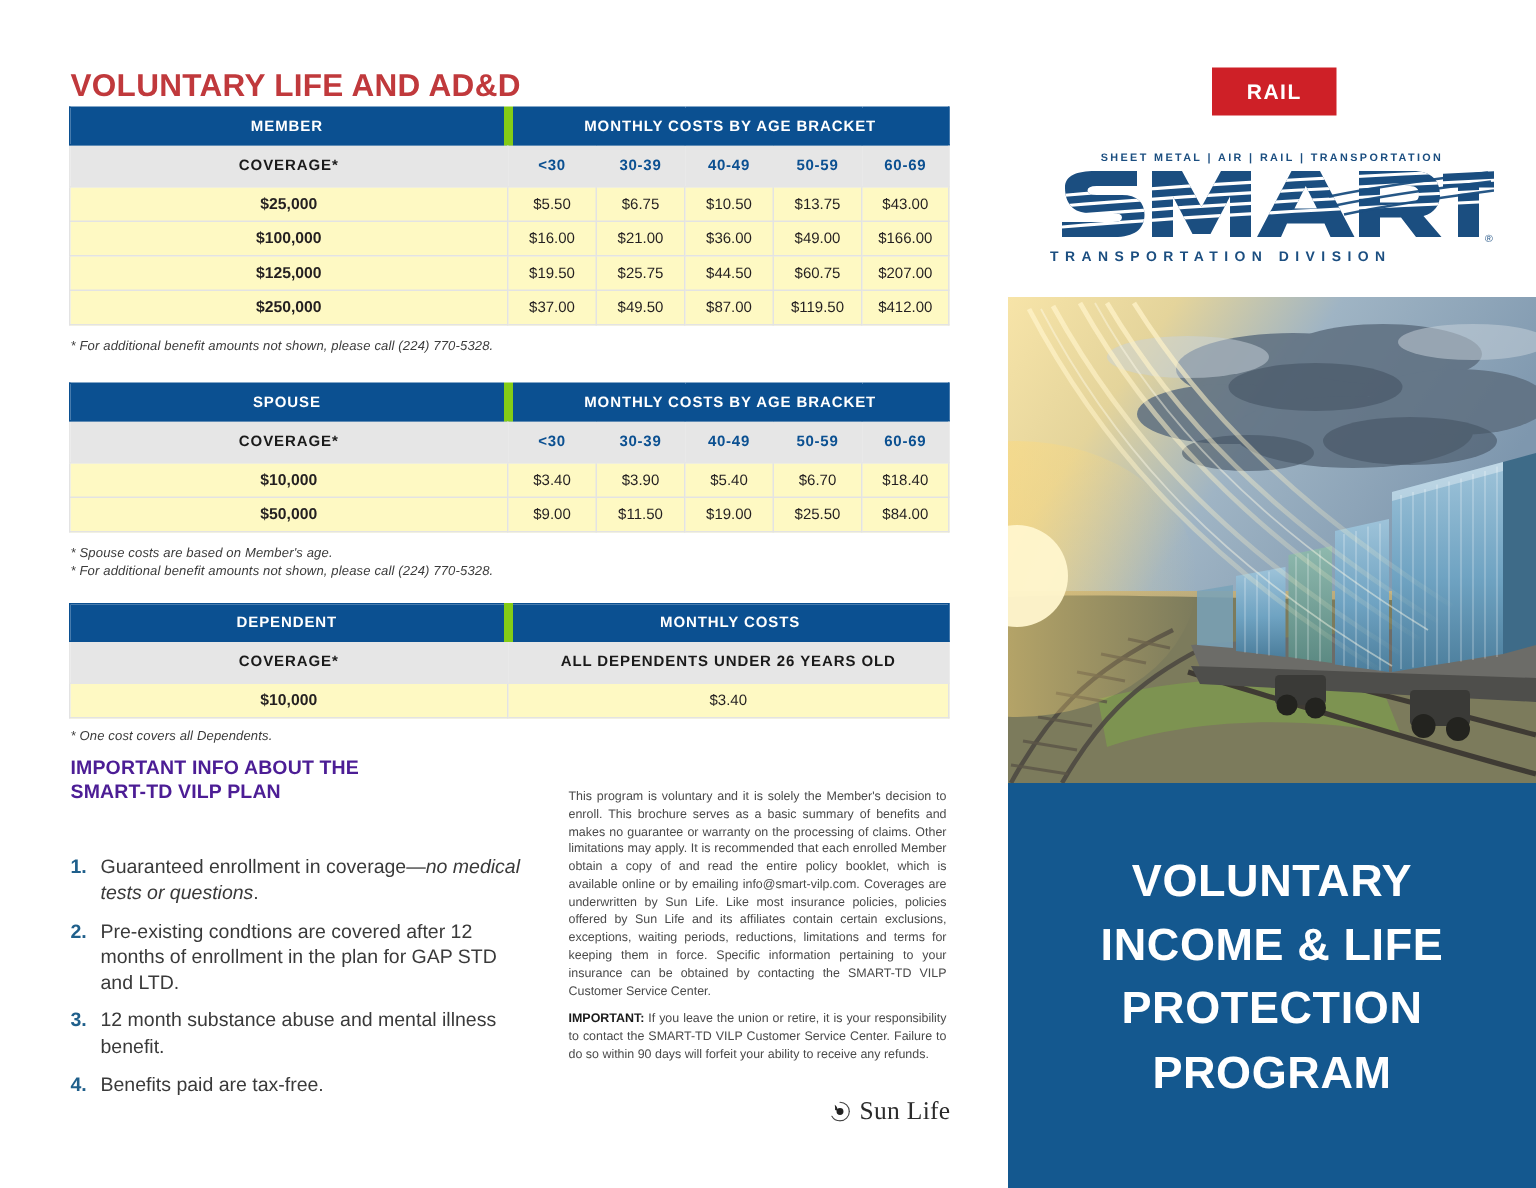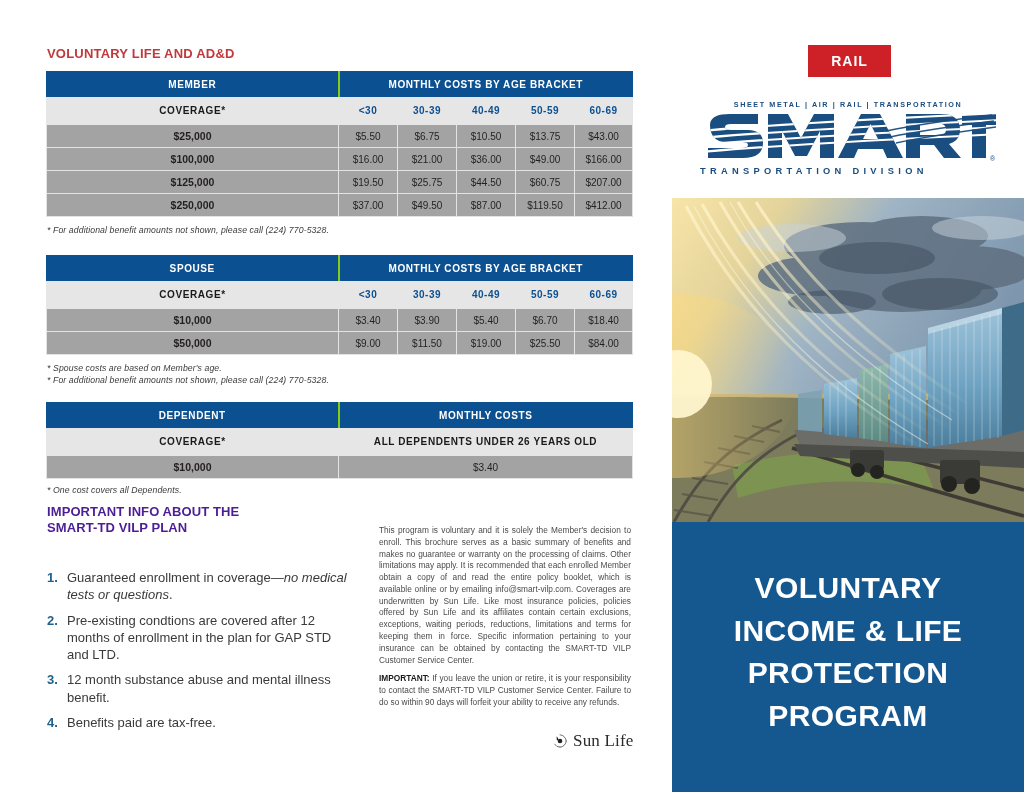--- a/index.html
+++ b/index.html
@@ -9,21 +9,21 @@
     font-family: "Liberation Sans", sans-serif;
     overflow: hidden;
   }
   .page { position: relative; width: 1024px; height: 792px; background:#fff; }
 
   
   .left-col { position:absolute; left:0; top:0; width:672px; height:792px; }
 
   .section-title {
     position:absolute; left:47px; top:46px;
-    font-size:13px; font-weight:bold; letter-spacing:.2px;
+    font-size:21px; font-weight:bold; letter-spacing:.2px;
     color:#C0393C;
   }
 
   table.rate { border-collapse: collapse; width:100%; table-layout: fixed; }
   .tbl-wrap { position:absolute; left:46px; width:586px; }
 
   .tbl-wrap.t1 { top:71px; }
   .tbl-wrap.t2 { top:255px; }
   .tbl-wrap.t3 { top:402px; }
 
@@ -35,40 +35,40 @@
   
   table.rate tr.hdr th {
     background:#0B5091;
     color:#ffffff;
     font-weight:bold;
     font-size:10px;
     letter-spacing:.6px;
     height:25px;
     border-color:#0B5091;
   }
-  table.rate tr.hdr th.sep { border-left:2px solid #84cc16; }
+  table.rate tr.hdr th.sep { border-left:6px solid #84cc16; }
 
   
   table.rate tr.sub td, table.rate tr.sub th {
     background:#e6e6e6;
     color:#1a1a1a;
     font-weight:bold;
     height:28px;
     letter-spacing:.6px;
     font-size:10px;
     border-color:#e6e6e6;
   }
   table.rate tr.sub .age {
     color:#0B5091;
     font-size:10px;
     letter-spacing:.5px;
   }
 
   
-  table.rate tbody tr.row td { height:23px; background:#a3a3a3; color:#231f20; font-size:10px; }
+  table.rate tbody tr.row td { height:23px; background:#fef9c3; color:#231f20; font-size:10px; }
   table.rate tbody tr.row td.cov { font-weight:bold; font-size:10.5px; }
   table.rate tbody tr.row td.num { font-weight:normal; }
 
   .footnote {
     position:absolute; left:47px;
     font-size:8.7px; font-style:italic; color:#3b3b3b;
     letter-spacing:.1px;
   }
   .fn1 { top:225px; }
   .fn2 { top:363px; }

